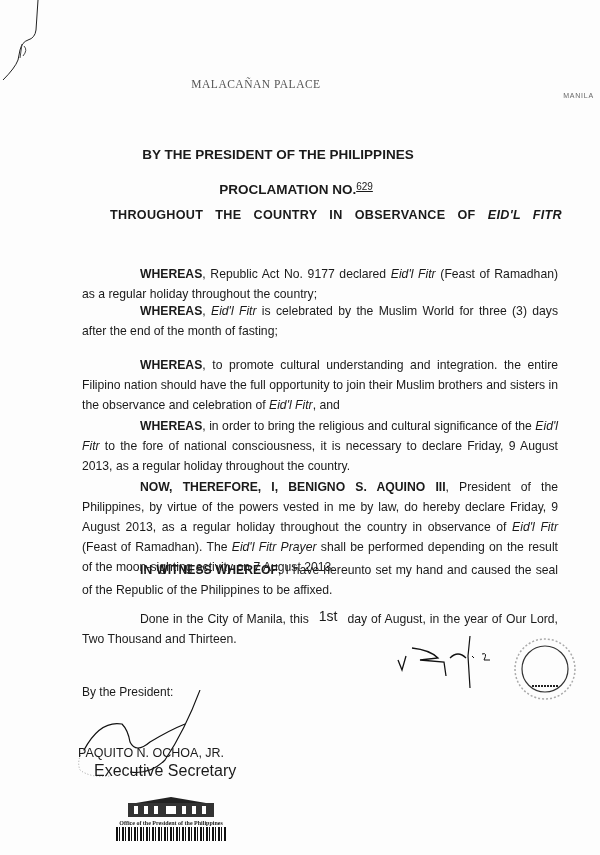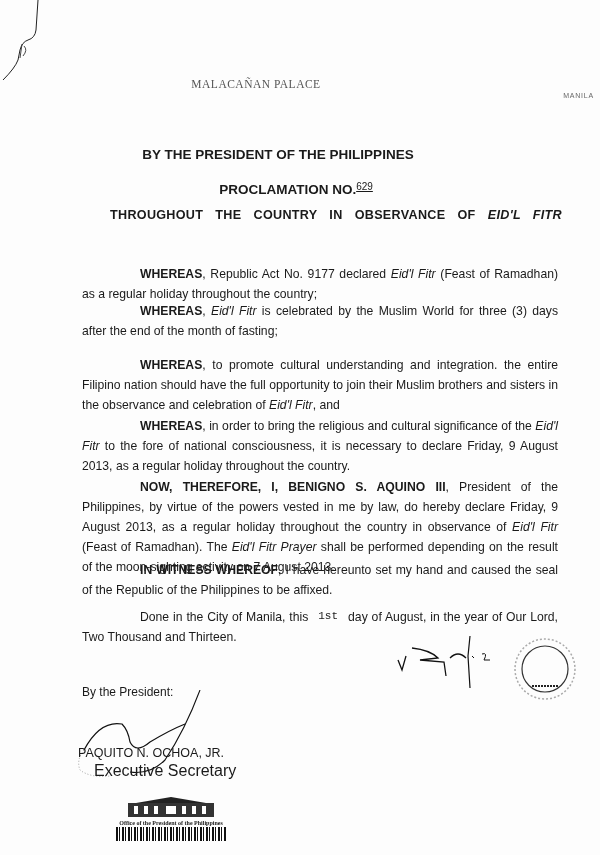--- a/index.html
+++ b/index.html
@@ -29,21 +29,21 @@
     }
     .title .l1 { display:block; text-align:justify; text-align-last:justify; margin-left:-10px; }
     .title .l2 { display:block; padding-left:28px; text-align:justify; text-align-last:justify; }
     .title .l3 { display:block; padding-left:28px; }
     .para {
       left:82px; width:476px; font-size:12.2px; line-height:20px; text-align:justify;
     }
     .para .indent { padding-left:58px; }
     .para b { font-weight:bold; }
     .para i { font-style:italic; }
-    .typed { font-family:Liberation Mono, monospace; font-size:11px; padding:0 10px; vertical-align:2px; }
+    .typed { font-family:Liberation Sans, sans-serif; font-size:14px; padding:0 10px; vertical-align:2px; }
     .sig-line { font-size:12px; }
     .ochoa { left:78px; top:746px; font-size:12.5px; }
     .exec { left:94px; top:762px; font-size:16px; }
   </style>
 </head>
 <body>
 
 <svg class="abs" style="left:0;top:0" width="50" height="85" viewBox="0 0 50 85">
   <path d="M38 0 L36 30 Q35 38 28 40 Q22 42 20 50 L18 60 Q15 68 3 80" stroke="#222" stroke-width="1" fill="none"></path>
   <path d="M22 44 L20 58 M24 46 Q28 50 23 56" stroke="#333" stroke-width="0.9" fill="none"></path>

